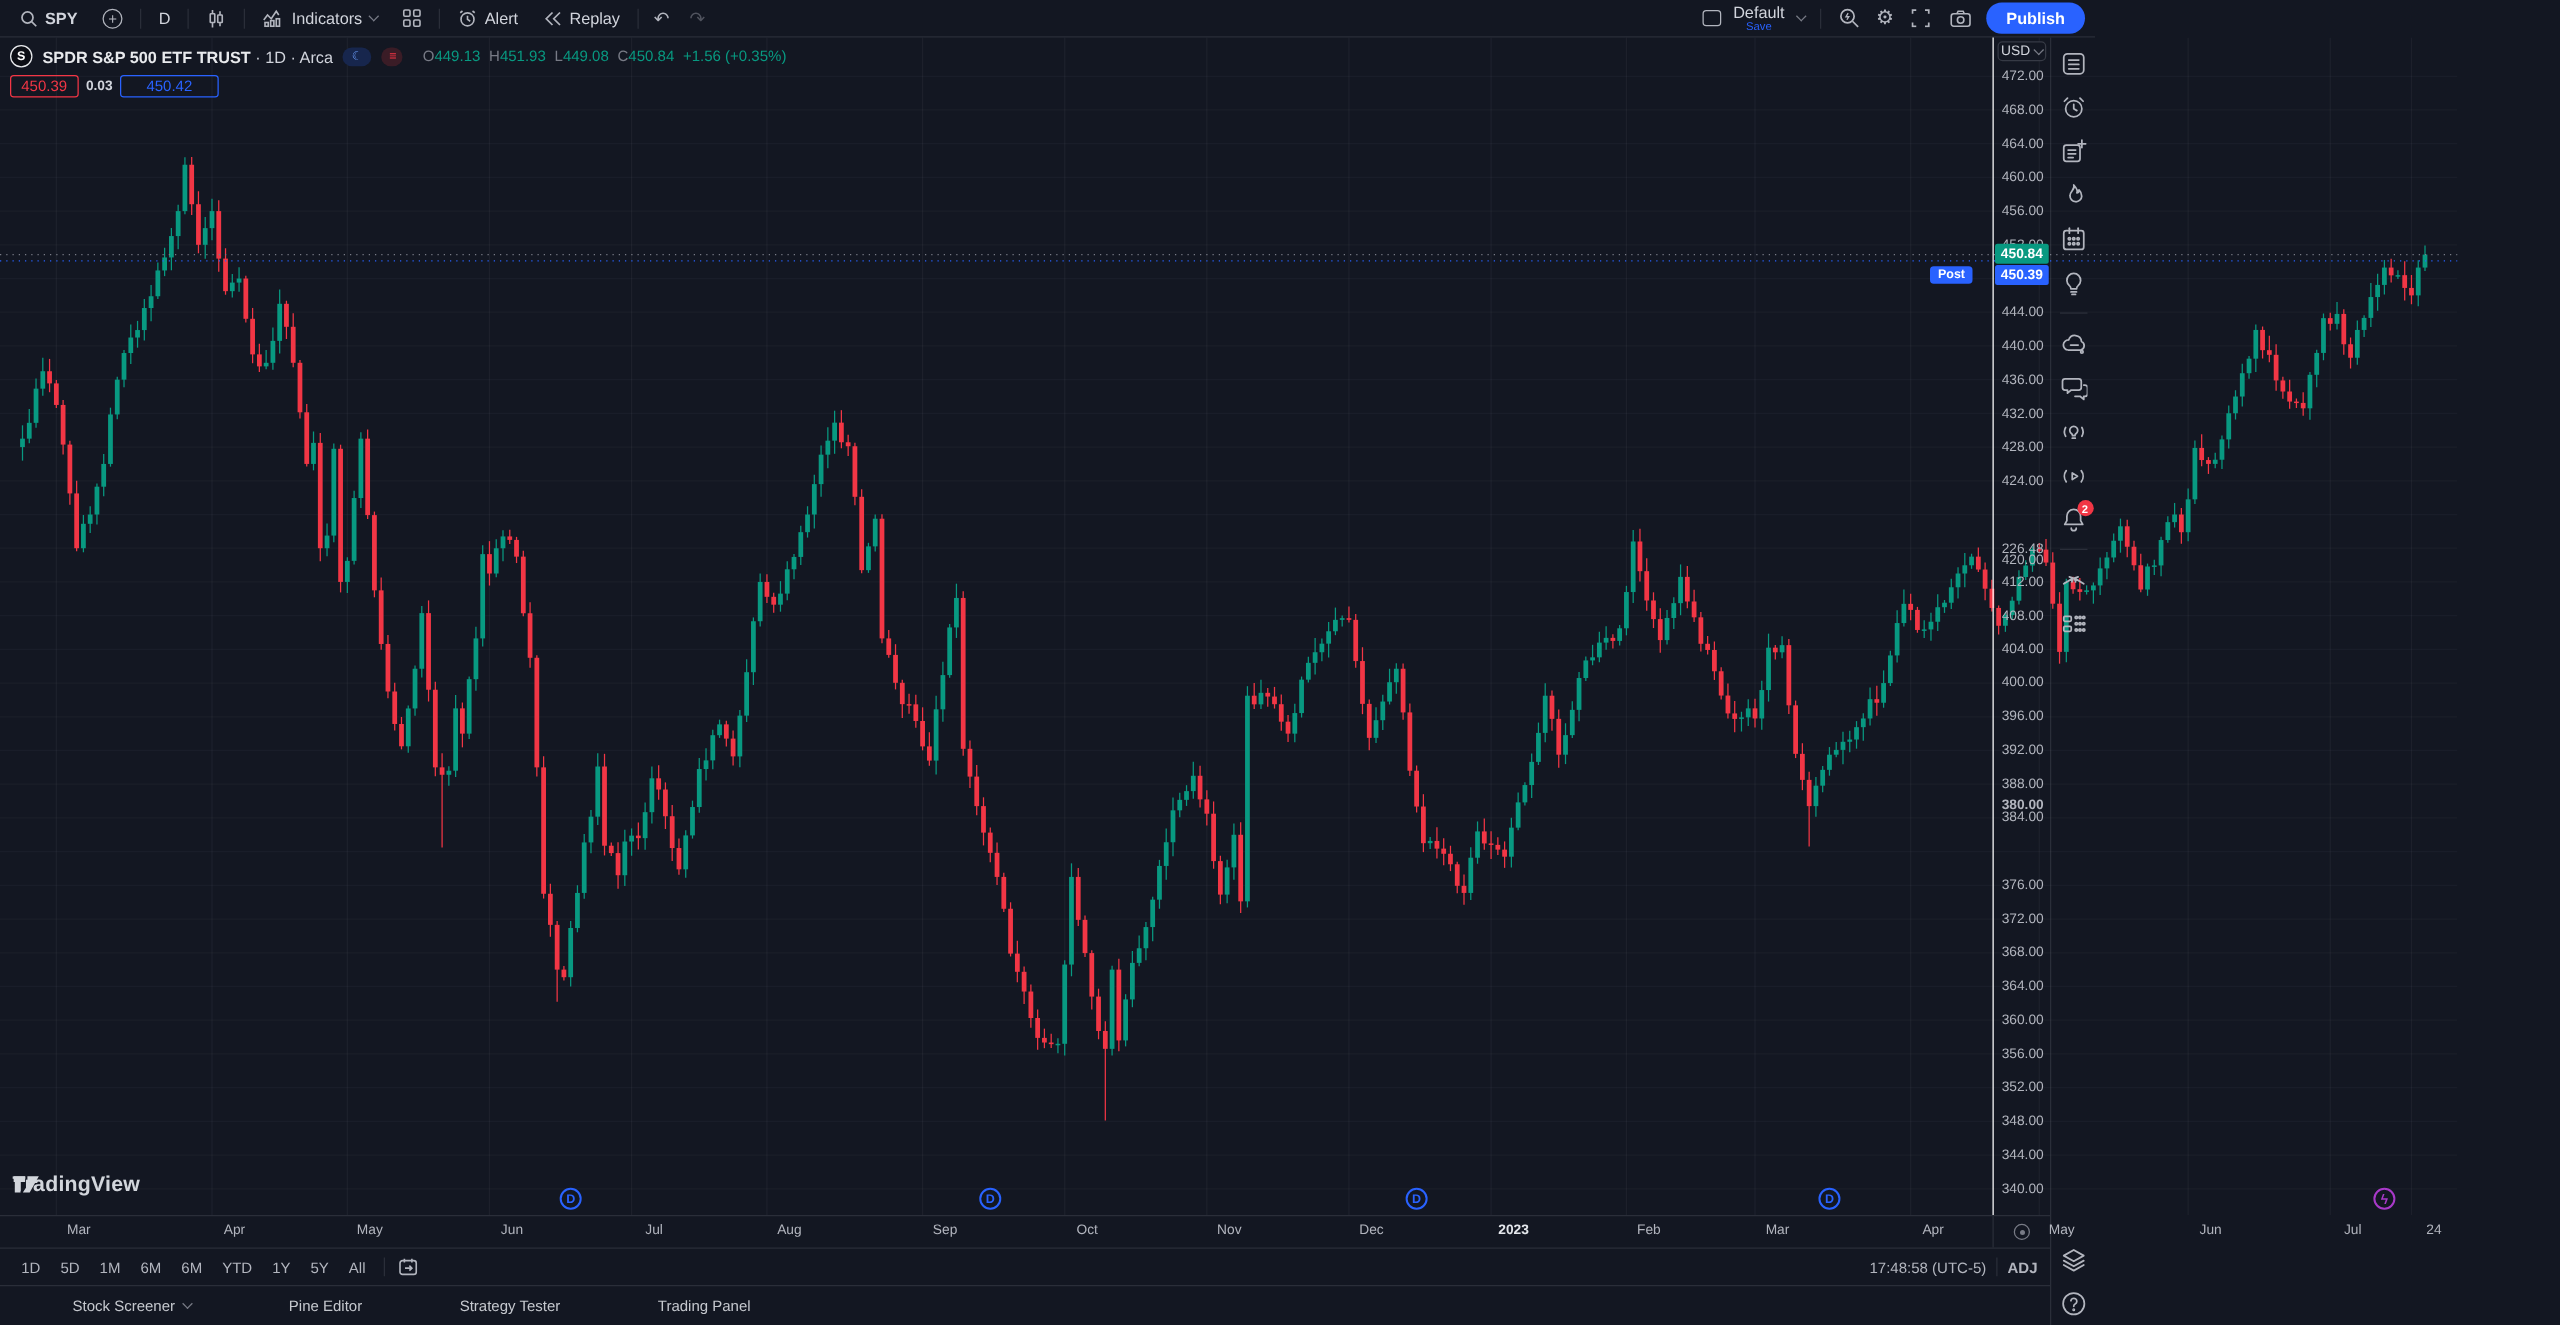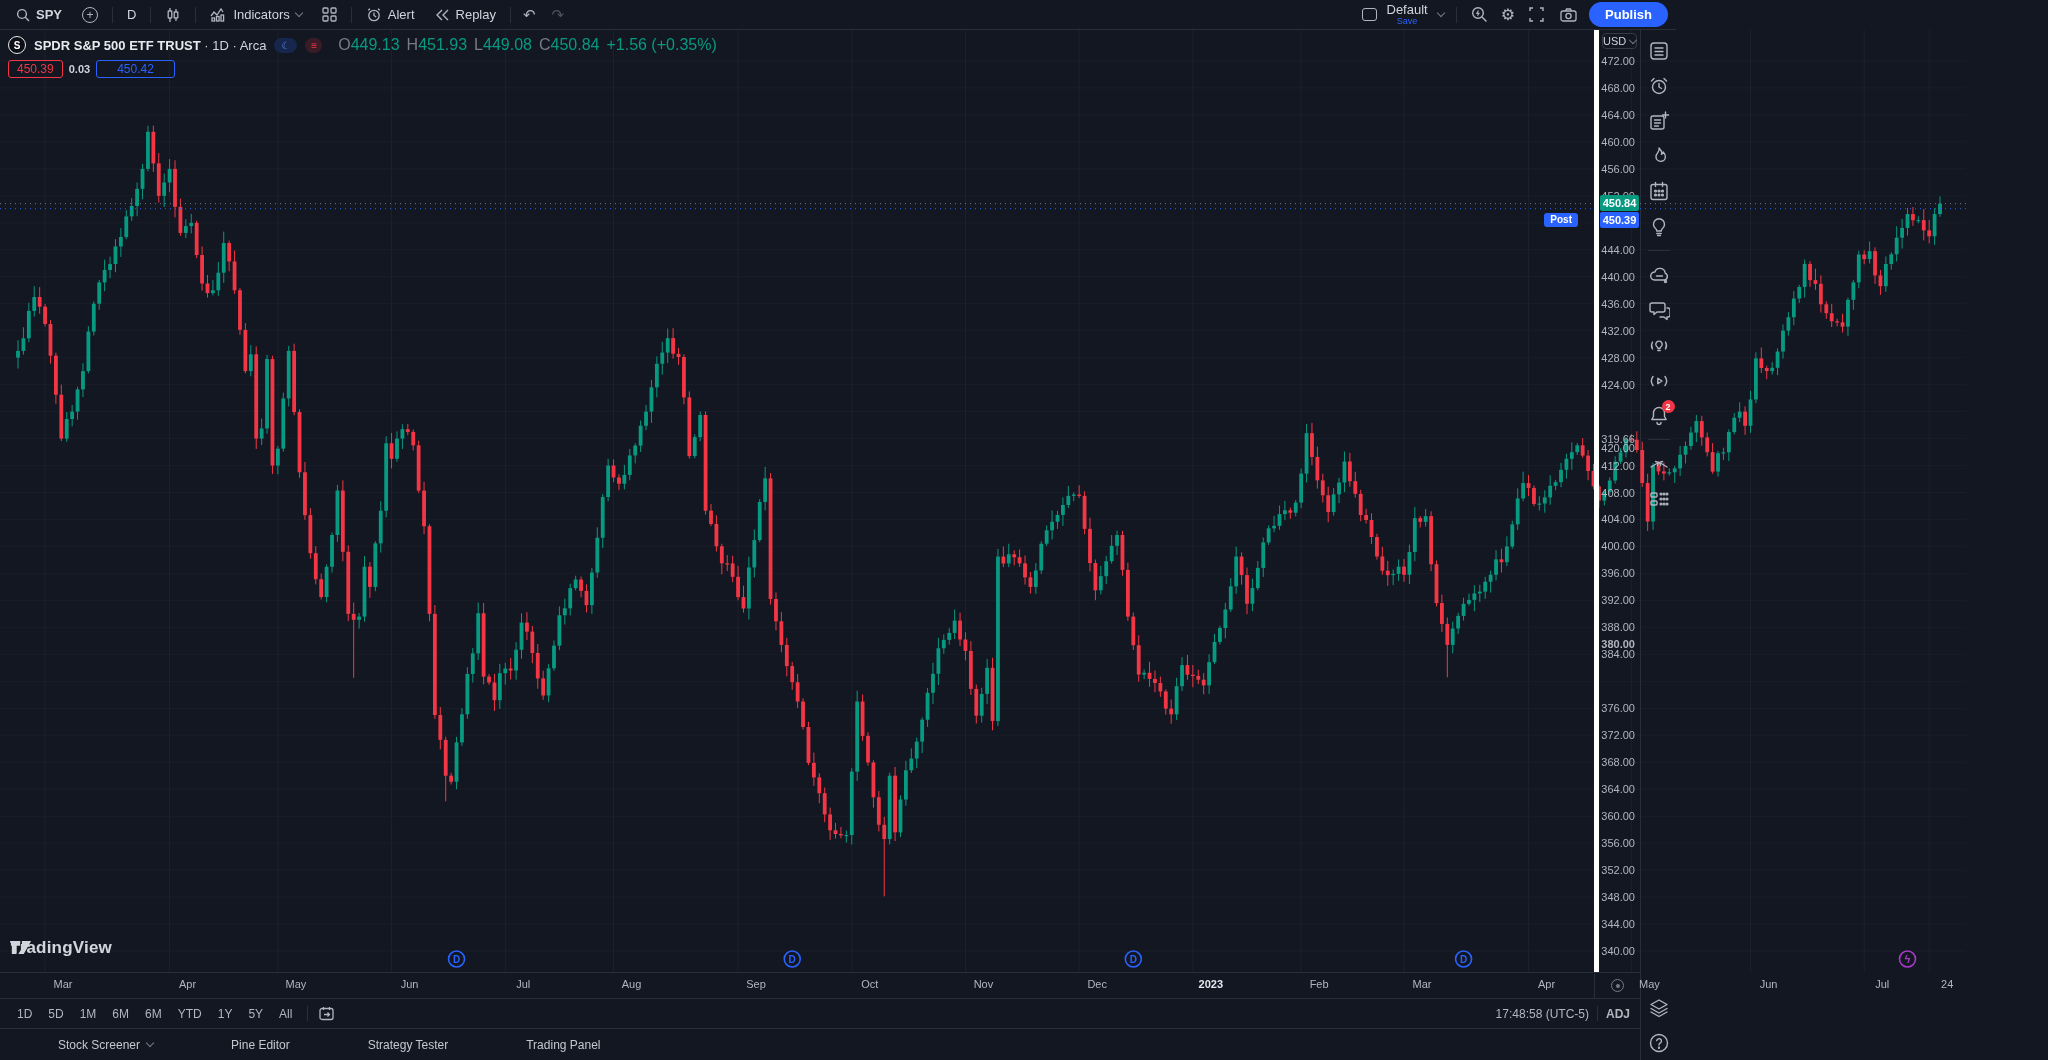--- a/index.html
+++ b/index.html
@@ -41,37 +41,37 @@
   .legend { position:absolute; left:8px; top:6px; display:flex; align-items:center; gap:8px;
     font-size:13px; z-index:5; }
   .sym-logo { width:18px; height:18px; border-radius:50%; background:#0c0e15; border:1.5px solid #e8eaed;
     color:#fff; font-size:10px; font-weight:700; display:flex; align-items:center; justify-content:center; }
   .legend-title { font-weight:600; color:#e8eaed; cursor:pointer; }
   .legend-dim { color:#d1d4dc; font-weight:400; }
   .badge-moon { background:#17264d; color:#6ea0ff; border-radius:8px; font-size:10px;
     padding:1px 7px; line-height:13px; }
   .badge-red { background:#3a1c26; color:#f23645; border-radius:8px; font-size:10px;
     padding:1px 6px; line-height:13px; letter-spacing:-1px; }
-  .ohlc { display:flex; gap:7px; font-size:16px; margin-left:8px; }
+  .ohlc { display:flex; gap:7px; font-size:12px; margin-left:8px; }
   .ohlc .k { color:#787b86; }
   .ohlc .v { color:#089981; }
   .row2 { position:absolute; left:8px; top:30px; display:flex; align-items:center; gap:6px; z-index:5; }
   .pill-bid { border:1px solid #f23645; color:#f23645; border-radius:3px; font-size:12px; padding:1px 8px; cursor:pointer; }
   .pill-ask { border:1px solid #2962ff; color:#2962ff; border-radius:3px; font-size:12px; padding:1px 20px; cursor:pointer; }
   .spread { color:#d1d4dc; font-size:11px; font-weight:600; }
 
   .tv-logo { position:absolute; left:10px; bottom:14px; display:flex; align-items:center; gap:7px;
     z-index:5; opacity:.95; cursor:pointer; }
   .tv-logo .word { font-size:17px; font-weight:700; color:#dde1e7; letter-spacing:.2px; }
 
   .post-chip { position:absolute; z-index:6; background:#2962ff; color:#fff; font-size:10px; font-weight:700;
     padding:1px 6px; border-radius:3px; line-height:12px; }
 
   
-  .price-axis { flex:0 0 46px; border-left:5px solid #ffffff; position:relative; font-size:11px;
+  .price-axis { flex:0 0 46px; border-left:1px solid #ffffff; position:relative; font-size:11px;
     color:#b2b5be; cursor:ns-resize; }
   .usd-pill { position:absolute; top:3px; left:3px; right:3px; border:1px solid #363a45; border-radius:4px;
     display:flex; align-items:center; justify-content:center; gap:4px; font-size:11px; color:#d1d4dc;
     padding:1px 0; cursor:pointer; background:#131722; z-index:4; }
   .p-label { position:absolute; right:5px; height:14px; line-height:14px; }
   .axis-pill { position:absolute; left:1px; right:1px; text-align:center; color:#fff; font-weight:600;
     font-size:11px; border-radius:2px; height:16px; line-height:16px; z-index:5; }
 
   
   .sidebar { flex:0 0 36px; border-left:1px solid #2a2e39; display:flex; flex-direction:column;
@@ -1059,21 +1059,21 @@
             <div class="p-label" style="top: 671.273px;">376.00</div>
             <div class="p-label" style="top: 607px; font-weight: bold;">380.00</div>
             <div class="p-label" style="top: 617.333px;">384.00</div>
             <div class="p-label" style="top: 590.364px;">388.00</div>
             <div class="p-label" style="top: 563.394px;">392.00</div>
             <div class="p-label" style="top: 536.424px;">396.00</div>
             <div class="p-label" style="top: 509.455px;">400.00</div>
             <div class="p-label" style="top: 482.485px;">404.00</div>
             <div class="p-label" style="top: 455.515px; text-align: right;">408.00</div>
             <div class="p-label" style="top: 428.545px;">412.00</div>
-            <div class="p-label" style="top: 401.576px;">319.66</div>
+            <div class="p-label" style="top: 401.576px;">226.48</div>
             <div class="p-label" style="top: 374.606px; margin-top: 36px;">420.00</div>
             <div class="p-label" style="top: 347.636px;">424.00</div>
             <div class="p-label" style="top: 320.667px;">428.00</div>
             <div class="p-label" style="top: 293.697px;">432.00</div>
             <div class="p-label" style="top: 266.727px;">436.00</div>
             <div class="p-label" style="top: 239.758px;">440.00</div>
             <div class="p-label" style="top: 212.788px;">444.00</div>
             <div class="p-label" style="top: 185.818px;">448.00</div>
             <div class="p-label" style="top: 158.848px;">452.00</div>
             <div class="p-label" style="top: 131.879px;">456.00</div>

